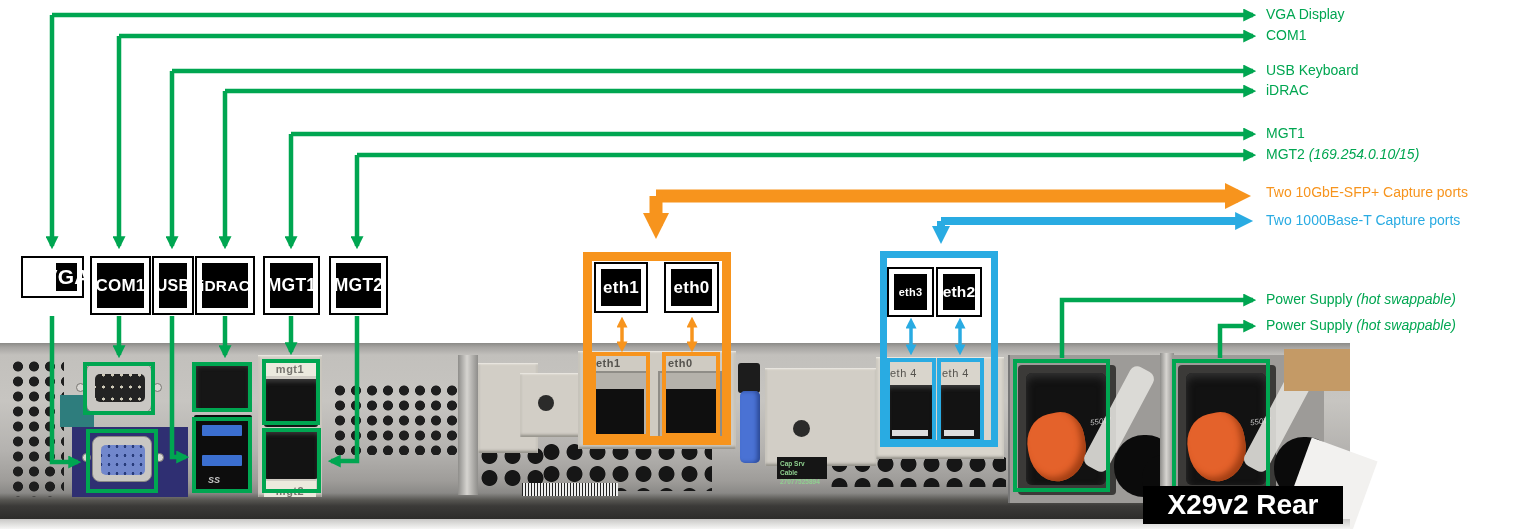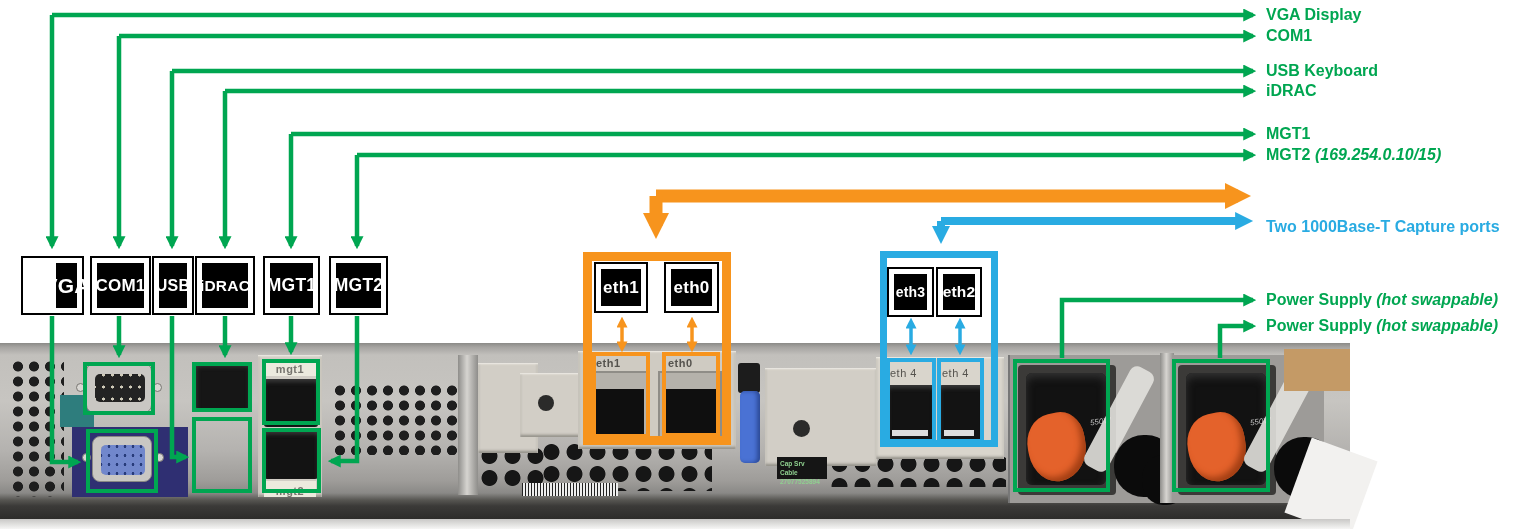--- a/index.html
+++ b/index.html
@@ -24,21 +24,21 @@
   .gbox{border:4px solid #00A651;}
   .obox{border:4px solid #F7941D;}
   .bbox{border:4px solid #29ABE2;}
 
   
   .chip{background:#fff;border:2px solid #000;display:flex;align-items:center;justify-content:center;}
   .chip .in{background:#000;color:#fff;font-weight:bold;display:flex;align-items:center;justify-content:center;
             width:calc(100% - 10px);height:calc(100% - 10px);letter-spacing:.2px;}
 
   
-  .lab{font-weight:bold;font-size:16px;color:#00A651;white-space:nowrap;line-height:1;}
+  .lab{font-weight:normal;font-size:14px;color:#00A651;white-space:nowrap;line-height:1;}
   .lab .note{font-style:italic;}
   .lab-orange{color:#F7941D;}
   .lab-blue{color:#29ABE2;}
 
   #caption{left:1143px;top:486px;width:200px;height:38px;background:#000;color:#fff;
            display:flex;align-items:center;justify-content:center;font-weight:bold;font-size:28px;}
   svg{position:absolute;left:0;top:0;pointer-events:none;}
 </style>
 </head>
 <body>
@@ -58,20 +58,25 @@
 
     <div class="abs" style="left:86px;top:20px;width:66px;height:50px;background:#c9c7c3;border-radius:8px;border:1px solid #8a8884;">
       <div class="abs" style="left:8px;top:10px;width:50px;height:28px;background:#232323;border-radius:5px;
            background-image:radial-gradient(circle,#cfcab9 1.3px,rgba(0,0,0,0) 1.8px);background-size:9px 12px;background-position:4px 7px;"></div>
     </div>
     <div class="abs screw" style="left:76px;top:40px;"></div>
     <div class="abs screw" style="left:153px;top:40px;"></div>
 
     <div class="abs" style="left:196px;top:19px;width:54px;height:48px;background:#161616;border-radius:3px;box-shadow:inset 0 4px 5px #3d3d3d;"></div>
 
+    <div class="abs" style="left:194px;top:72px;width:58px;height:78px;background:#0d0d0d;border-radius:2px;">
+      <div class="abs" style="left:8px;top:10px;width:40px;height:11px;background:#3b6fd0;border-radius:1px;"></div>
+      <div class="abs" style="left:8px;top:40px;width:40px;height:11px;background:#3b6fd0;border-radius:1px;"></div>
+      <div class="abs" style="left:14px;top:60px;color:#c8c8c8;font-size:9px;font-weight:bold;font-style:italic;">SS</div>
+    </div>
 
     <div class="abs" style="left:92px;top:93px;width:60px;height:46px;background:#c9c7c3;border-radius:8px;border:1px solid #8a8884;">
       <div class="abs" style="left:8px;top:8px;width:44px;height:30px;background:#7187cc;border-radius:5px;
            background-image:radial-gradient(circle,#273b7a 1.2px,rgba(0,0,0,0) 1.6px);background-size:8px 9px;background-position:4px 6px;"></div>
     </div>
     <div class="abs screw" style="left:82px;top:110px;"></div>
     <div class="abs screw" style="left:155px;top:110px;"></div>
 
     <div class="abs plate" style="left:258px;top:12px;width:64px;height:142px;"></div>
     <div class="abs" style="left:264px;top:16px;width:52px;height:17px;background:#eceade;text-align:center;">
@@ -218,21 +223,21 @@
     <g stroke="#29ABE2" stroke-width="8" fill="none">
       <path d="M941 221 H1245" marker-end="url(#ab)"></path>
       <path d="M941 221 V236" marker-end="url(#ab)"></path>
     </g>
     <g stroke="#29ABE2" stroke-width="3.5" fill="none">
       <path d="M911 322 V351" marker-start="url(#abs)" marker-end="url(#abs)"></path>
       <path d="M960 322 V351" marker-start="url(#abs)" marker-end="url(#abs)"></path>
     </g>
   </svg>
 
-  <div class="abs chip" style="left:21px;top:256px;width:63px;height:59px;padding-left:28px;">
+  <div class="abs chip" style="left:21px;top:256px;width:63px;height:42px;padding-left:28px;">
       <div class="in" style="font-size:21px;">VGA</div>
     </div>
   <div class="abs chip" style="left:90px;top:256px;width:61px;height:59px;">
       <div class="in" style="font-size:17px;">COM1</div>
     </div>
   <div class="abs chip" style="left:152px;top:256px;width:42px;height:59px;">
       <div class="in" style="font-size:16px;">USB</div>
     </div>
   <div class="abs chip" style="left:195px;top:256px;width:60px;height:59px;">
       <div class="in" style="font-size:15.5px;">iDRAC</div>
@@ -243,35 +248,37 @@
   <div class="abs chip" style="left:329px;top:256px;width:59px;height:59px;">
       <div class="in" style="font-size:17.5px;">MGT2</div>
     </div>
   <div class="abs chip" style="left:594px;top:262px;width:54px;height:51px;">
       <div class="in" style="font-size:17px;">eth1</div>
     </div>
   <div class="abs chip" style="left:664px;top:262px;width:55px;height:51px;">
       <div class="in" style="font-size:17px;">eth0</div>
     </div>
   <div class="abs chip" style="left:887px;top:267px;width:47px;height:50px;">
-      <div class="in" style="font-size:14px;">eth3</div>
+      <div class="in" style="font-size:11px;">eth3</div>
     </div>
   <div class="abs chip" style="left:936px;top:267px;width:46px;height:50px;">
       <div class="in" style="font-size:15.5px;">eth2</div>
     </div>
 
   <div class="abs lab" style="left:1266px;top:7px;">VGA Display</div>
   <div class="abs lab" style="left:1266px;top:28px;">COM1</div>
   <div class="abs lab" style="left:1266px;top:63px;">USB Keyboard</div>
   <div class="abs lab" style="left:1266px;top:83px;">iDRAC</div>
   <div class="abs lab" style="left:1266px;top:126px;">MGT1</div>
   <div class="abs lab" style="left:1266px;top:147px;">
     <span>MGT2</span>&nbsp;<span class="note">(169.254.0.10/15)</span>
   </div>
-  <div class="abs lab lab-blue" style="left:1266px;top:219px;">Two 1000Base-T Capture ports</div>
+  <div class="abs lab lab-orange" style="left:1266px;top:185px;">Two 10GbE-SFP+ Capture ports</div>
+  <div class="abs lab lab-blue" style="left:1266px;top:213px;">Two 1000Base-T Capture ports</div>
   <div class="abs lab" style="left:1266px;top:292px;">
     <span>Power Supply</span>&nbsp;<span class="note">(hot swappable)</span>
   </div>
   <div class="abs lab" style="left:1266px;top:318px;">
     <span>Power Supply</span>&nbsp;<span class="note">(hot swappable)</span>
   </div>
 
+  <div id="caption" class="abs">X29v2 Rear</div>
 </div>
 
 </body></html>

